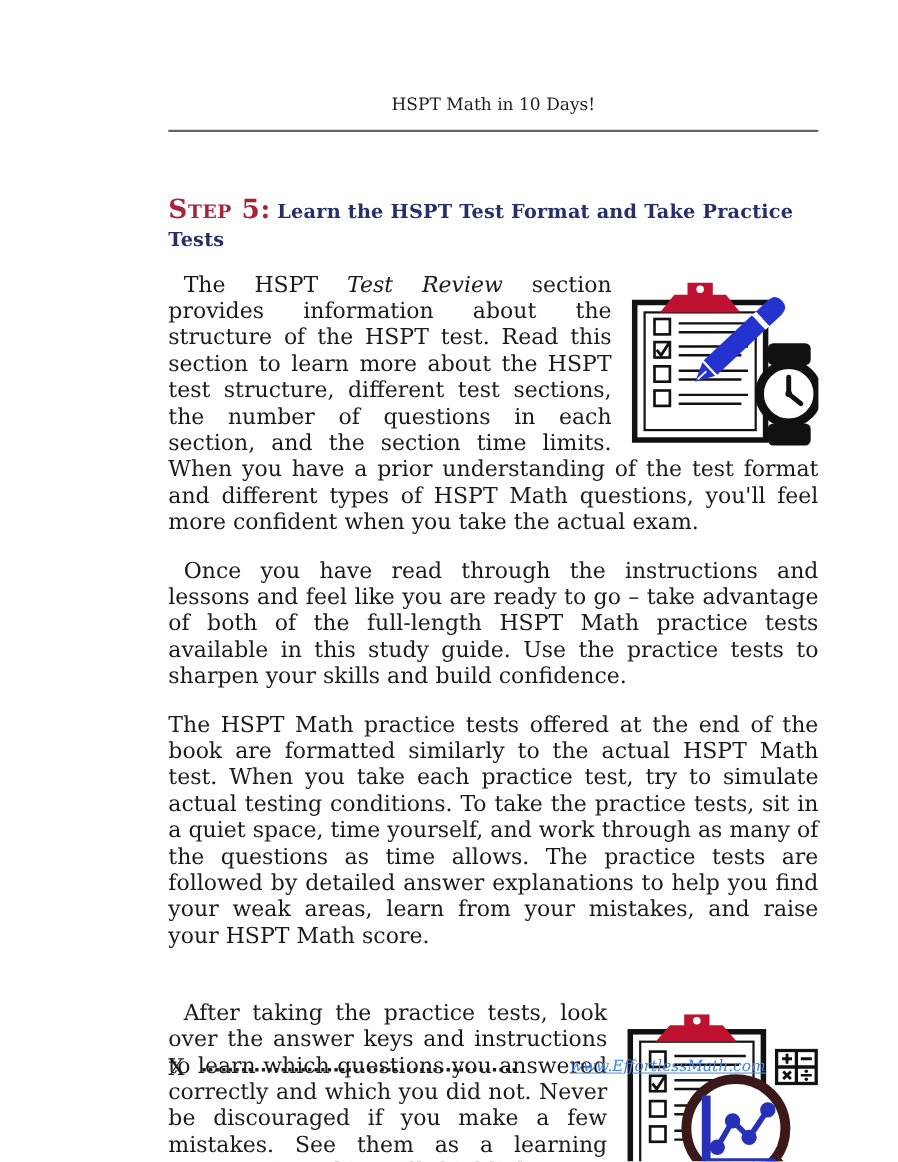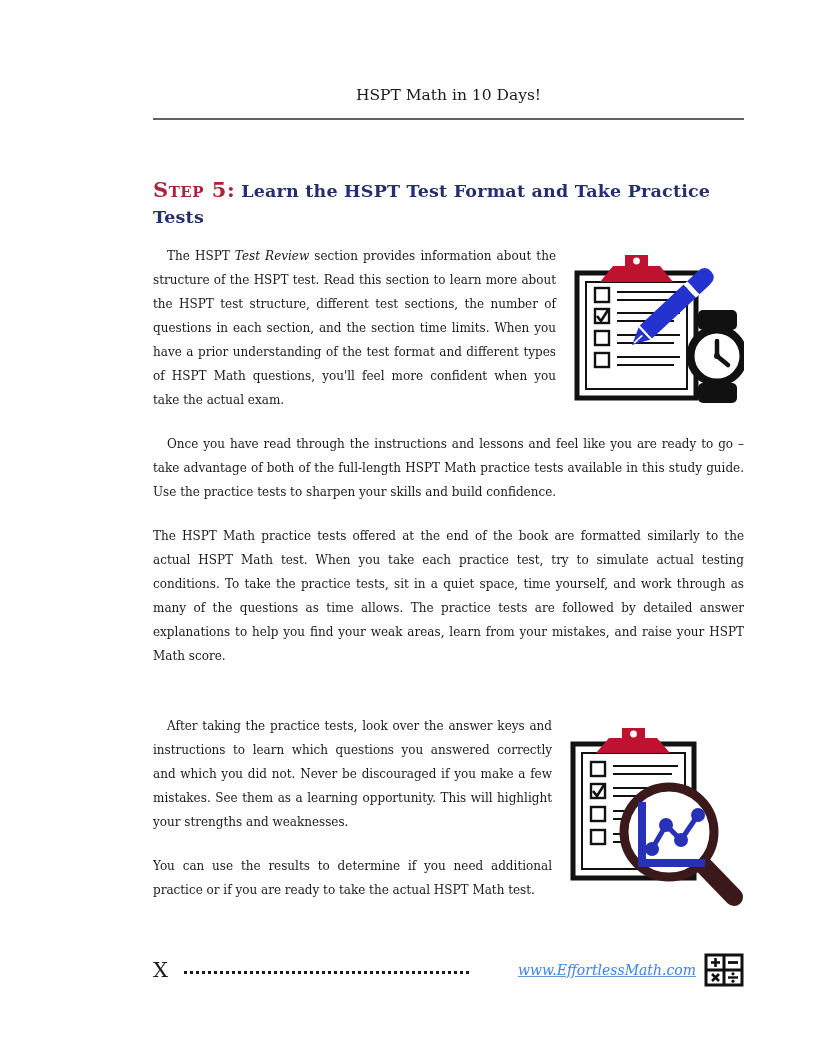--- a/index.html
+++ b/index.html
@@ -36,28 +36,28 @@
   .step-6 { margin-top: 46px; }
   h2.step-heading {
     font-size: 17.5px;
     line-height: 26px;
     margin-bottom: 14px;
     font-weight: bold;
   }
   .step-label {
     color: #A8243B;
     font-variant: small-caps;
-    font-size: 21px;
+    font-size: 24px;
     letter-spacing: 0.5px;
     margin-right: 6px;
   }
   .step-title { color: #252F6B; letter-spacing: 0.2px; }
   .step-6 .step-title { letter-spacing: 1.2px; }
   p.body-text {
-    font-size: 12px;
+    font-size: 20px;
     line-height: 24px;
     text-align: justify;
     margin: 0;
   }
   p.indent { text-indent: 14px; }
   p.space-before { margin-top: 20px; }
   .ital { font-style: italic; }
   .float-art {
     float: right;
     margin-left: 14px;

